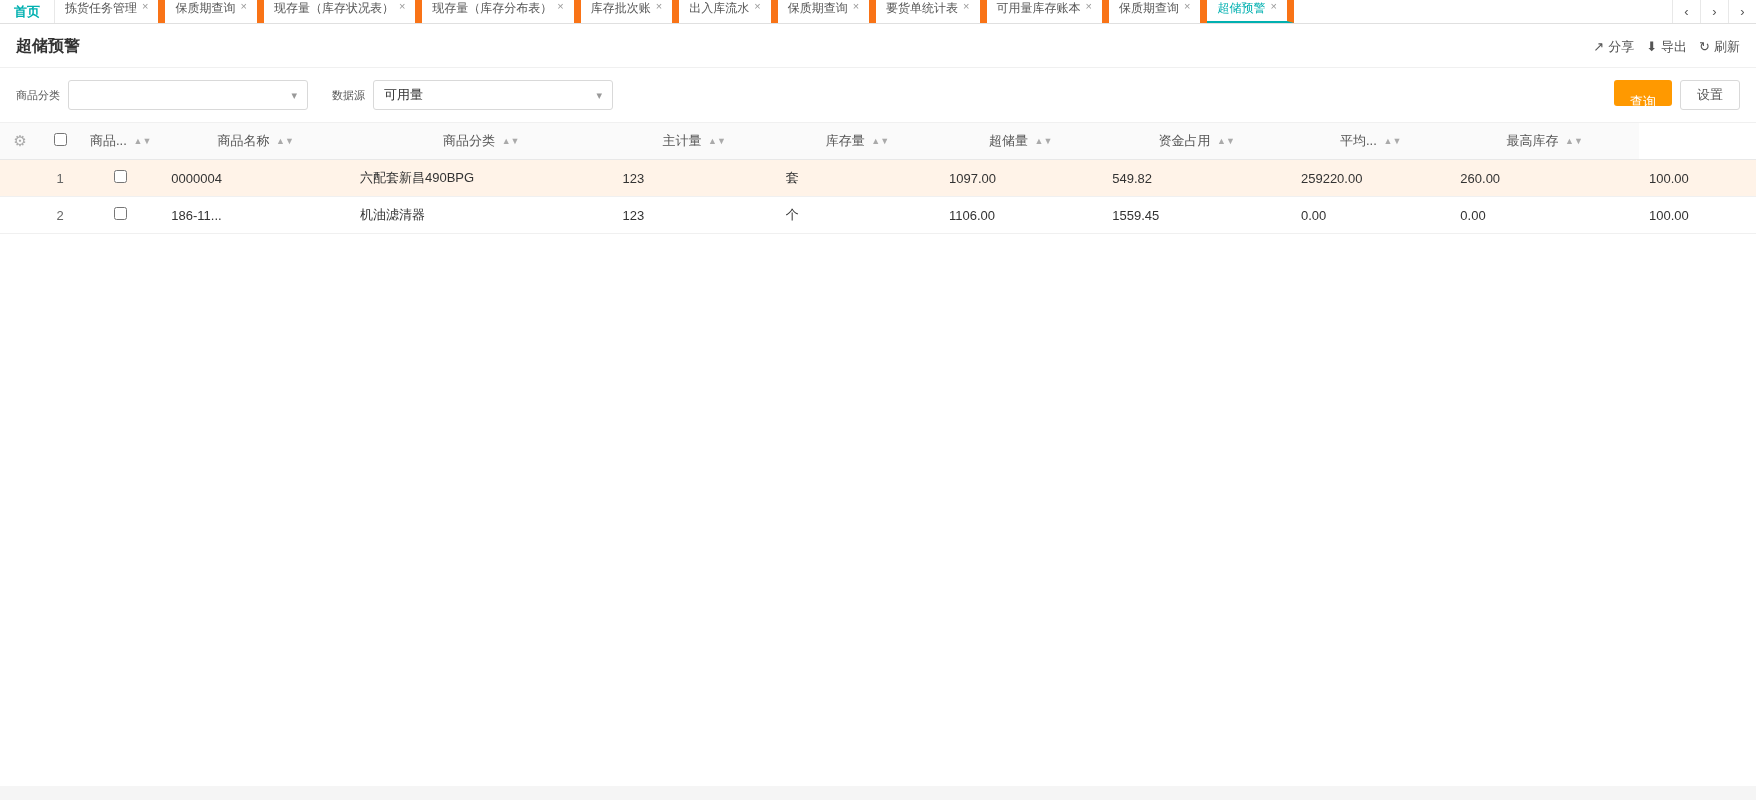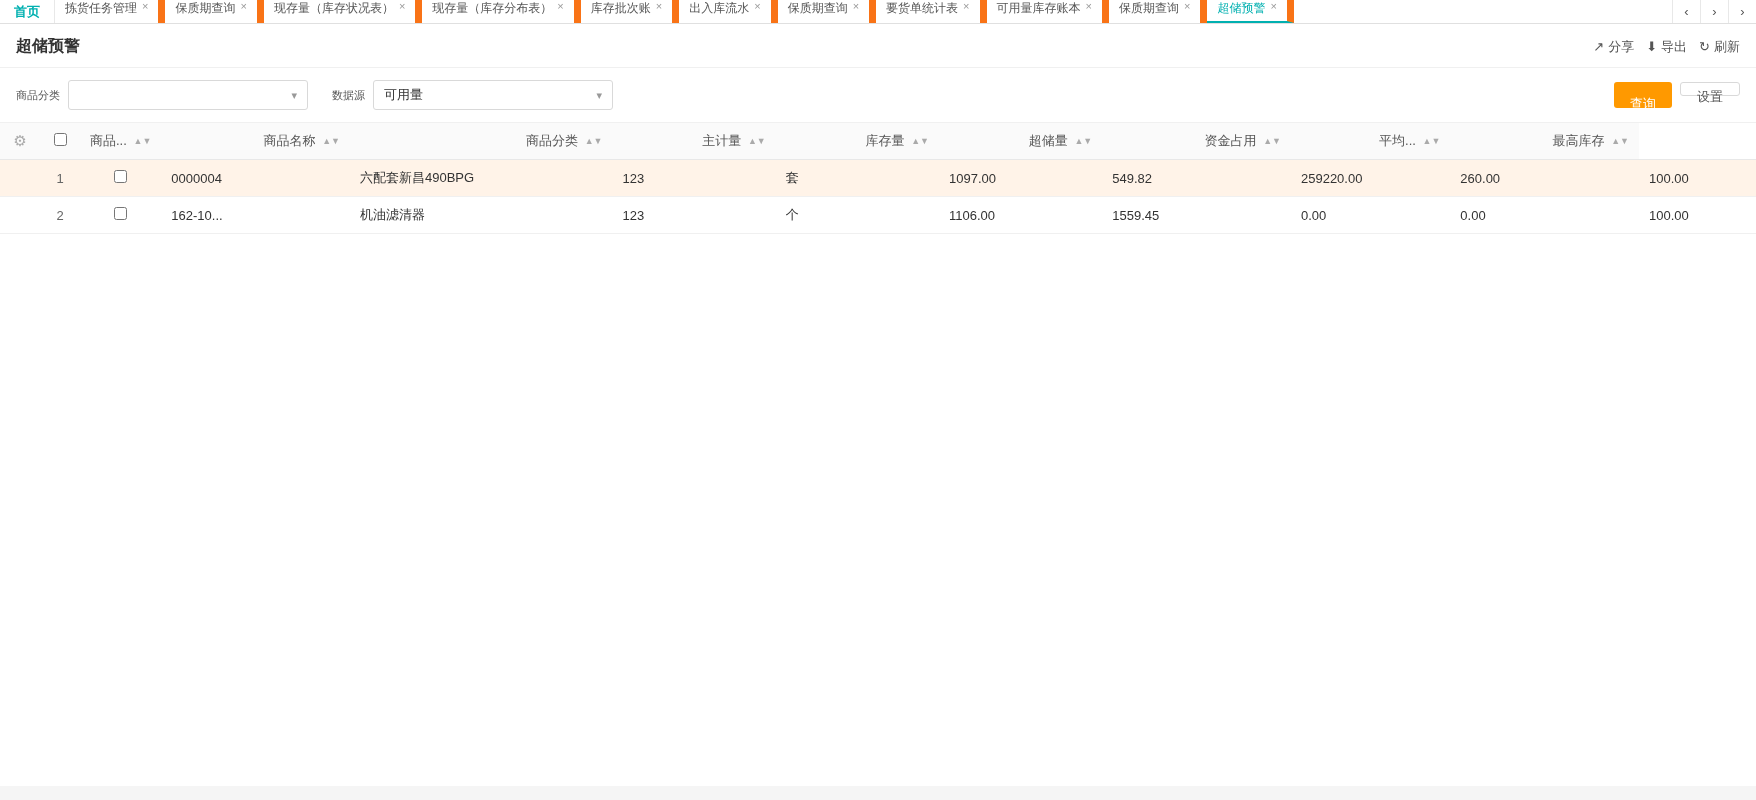--- a/index.html
+++ b/index.html
@@ -152,39 +152,39 @@
       height: 16px;
     }
     .btn-default {
       background: #fff;
       color: #555;
       border: 1px solid #d9d9d9;
       border-radius: 3px;
       padding: 5px 16px;
       cursor: pointer;
       font-size: 13px;
-      height: 14px;
+      height: 30px;
     }
 
     
     .table-container {
       padding: 0;
     }
     table {
       width: 100%;
       border-collapse: collapse;
       font-size: 13px;
     }
     thead tr {
       background: #fafafa;
       border-bottom: 1px solid #e8e8e8;
     }
     thead th {
       padding: 9px 10px;
-      text-align: right;
+      text-align: center;
       color: #555;
       font-weight: normal;
       border-bottom: 1px solid #e8e8e8;
       white-space: nowrap;
       user-select: none;
     }
     thead th .sort-arrows {
       display: inline-flex;
       flex-direction: column;
       margin-left: 3px;
@@ -388,21 +388,21 @@
       <td>259220.00</td>
       <td>260.00</td>
       <td>100.00</td>
     </tr>
           <tr>
       <td class="settings-cell"></td>
       <td class="row-num-cell">2</td>
       <td class="checkbox-cell">
         <input type="checkbox" style="">
       </td>
-      <td>162-10...</td>
+      <td>186-11...</td>
       <td>机油滤清器</td>
       <td>123</td>
       <td>个</td>
       <td>1106.00</td>
       <td>1559.45</td>
       <td>0.00</td>
       <td>0.00</td>
       <td>100.00</td>
     </tr>
         </tbody>

